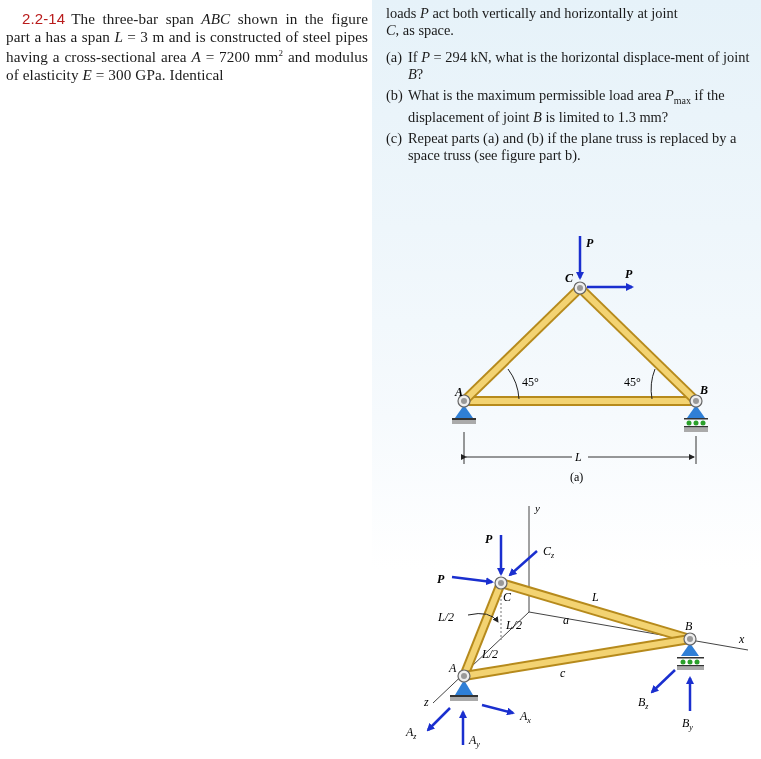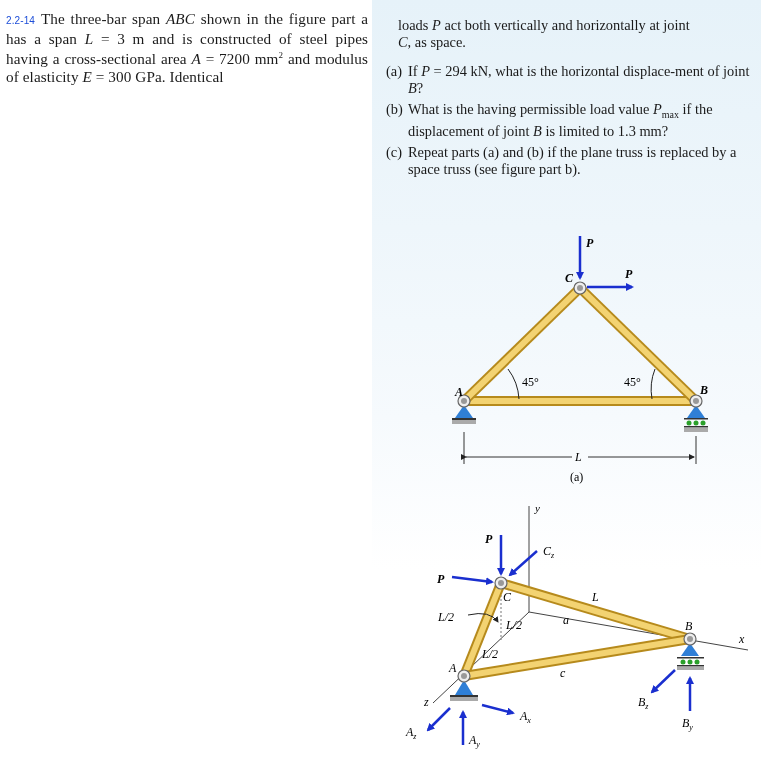--- a/index.html
+++ b/index.html
@@ -1,21 +1,21 @@
 <!DOCTYPE html>
 <html><head>
 <meta charset="utf-8">
 <style>
   html,body{margin:0;padding:0;}
   body{width:761px;height:759px;background:#ffffff;position:relative;overflow:hidden;font-family:"Liberation Serif","DejaVu Serif",serif;color:#1a1a1a;}
   .panel{position:absolute;left:372px;top:0;width:389px;height:759px;background:linear-gradient(to bottom,#e6f2f9 0%,#eef6fb 30%,#f6fafd 55%,#ffffff 75%);}
   .left-text{position:absolute;left:6px;top:10px;width:362px;font-size:15.2px;line-height:17.5px;text-align:justify;letter-spacing:0.1px;}
-  .left-text .num{font-family:"Liberation Sans","DejaVu Sans",sans-serif;color:#1d4ed8;font-weight:normal;font-size:10px;margin-right:6px;}
+  .left-text .num{font-family:"Liberation Sans","DejaVu Sans",sans-serif;color:#b91c1c;font-weight:normal;font-size:15px;margin-right:6px;margin-left:16px;}
   .right-text{position:absolute;left:386px;top:5px;width:372px;font-size:14.4px;line-height:17px;}
-  .para{margin:12px;}
+  .para{margin:0;}
   .q{display:flex;margin-top:10px;}
   .q .lbl{width:22px;flex:none;}
   .q .body{flex:1;}
   i{font-style:italic;}
   sup{font-size:9px;}
   sub{font-size:10px;text-align:center;}
   svg{position:absolute;left:0;top:0;}
   .fig-label{font-family:"Liberation Serif",serif;}
 </style>
 </head>
@@ -28,21 +28,21 @@
 </div>
 
 <div class="right-text">
   <p class="para"><span>loads </span><i>P</i><span> act both vertically and horizontally at joint </span><br><i>C</i><span>, as space.</span></p>
   <div class="q">
       <span class="lbl">(a)</span>
       <span class="body"><span>If </span><i>P</i><span> = 294 kN, what is the horizontal displace-ment of joint </span><i>B</i><span>?</span></span>
     </div>
   <div class="q" style="margin-top:4px">
       <span class="lbl">(b)</span>
-      <span class="body"><span>What is the having permissible load value </span><i>P</i><sub>max</sub><span> if the displacement of joint </span><i>B</i><span> is limited to 1.3 mm?</span></span>
+      <span class="body"><span>What is the maximum permissible load area </span><i>P</i><sub>max</sub><span> if the displacement of joint </span><i>B</i><span> is limited to 1.3 mm?</span></span>
     </div>
   <div class="q" style="margin-top:4px">
       <span class="lbl">(c)</span>
       <span class="body">Repeat parts (a) and (b) if the plane truss is replaced by a space truss (see figure part b).</span>
     </div>
 </div>
 
 <svg width="761" height="759">
   <defs>
     <marker id="arr" markerWidth="8" markerHeight="8" refX="6" refY="4" orient="auto" markerUnits="userSpaceOnUse">

